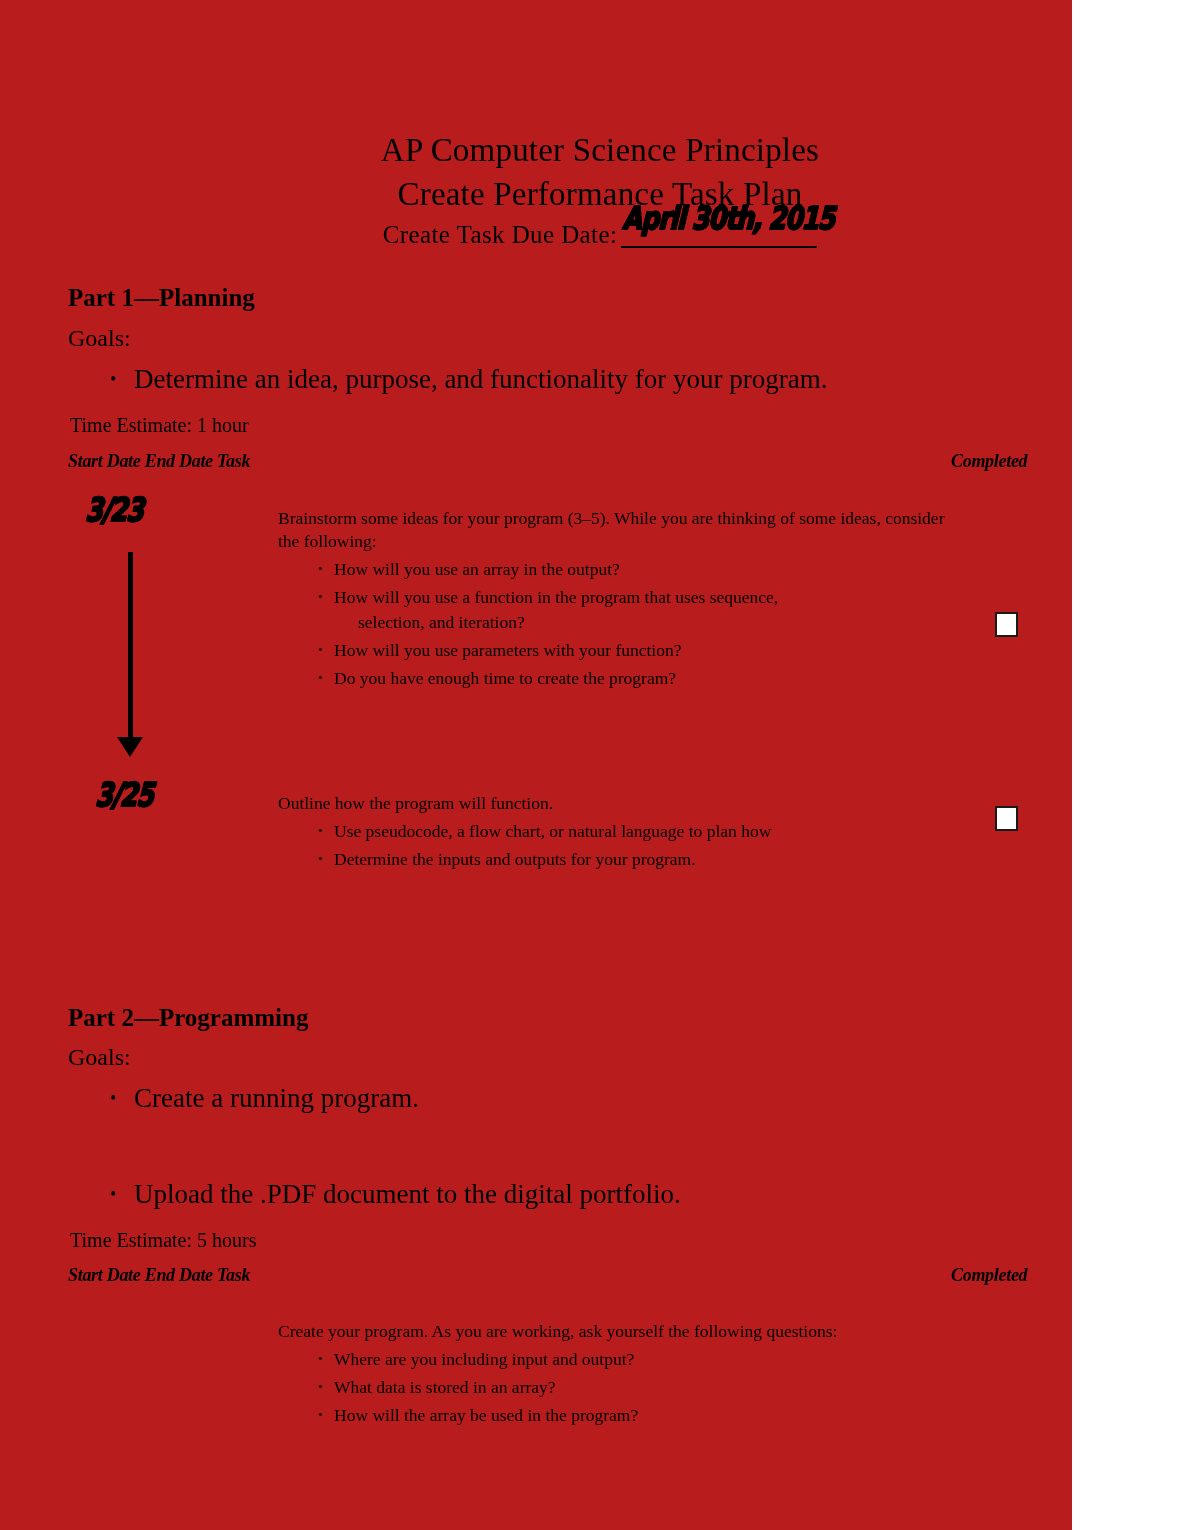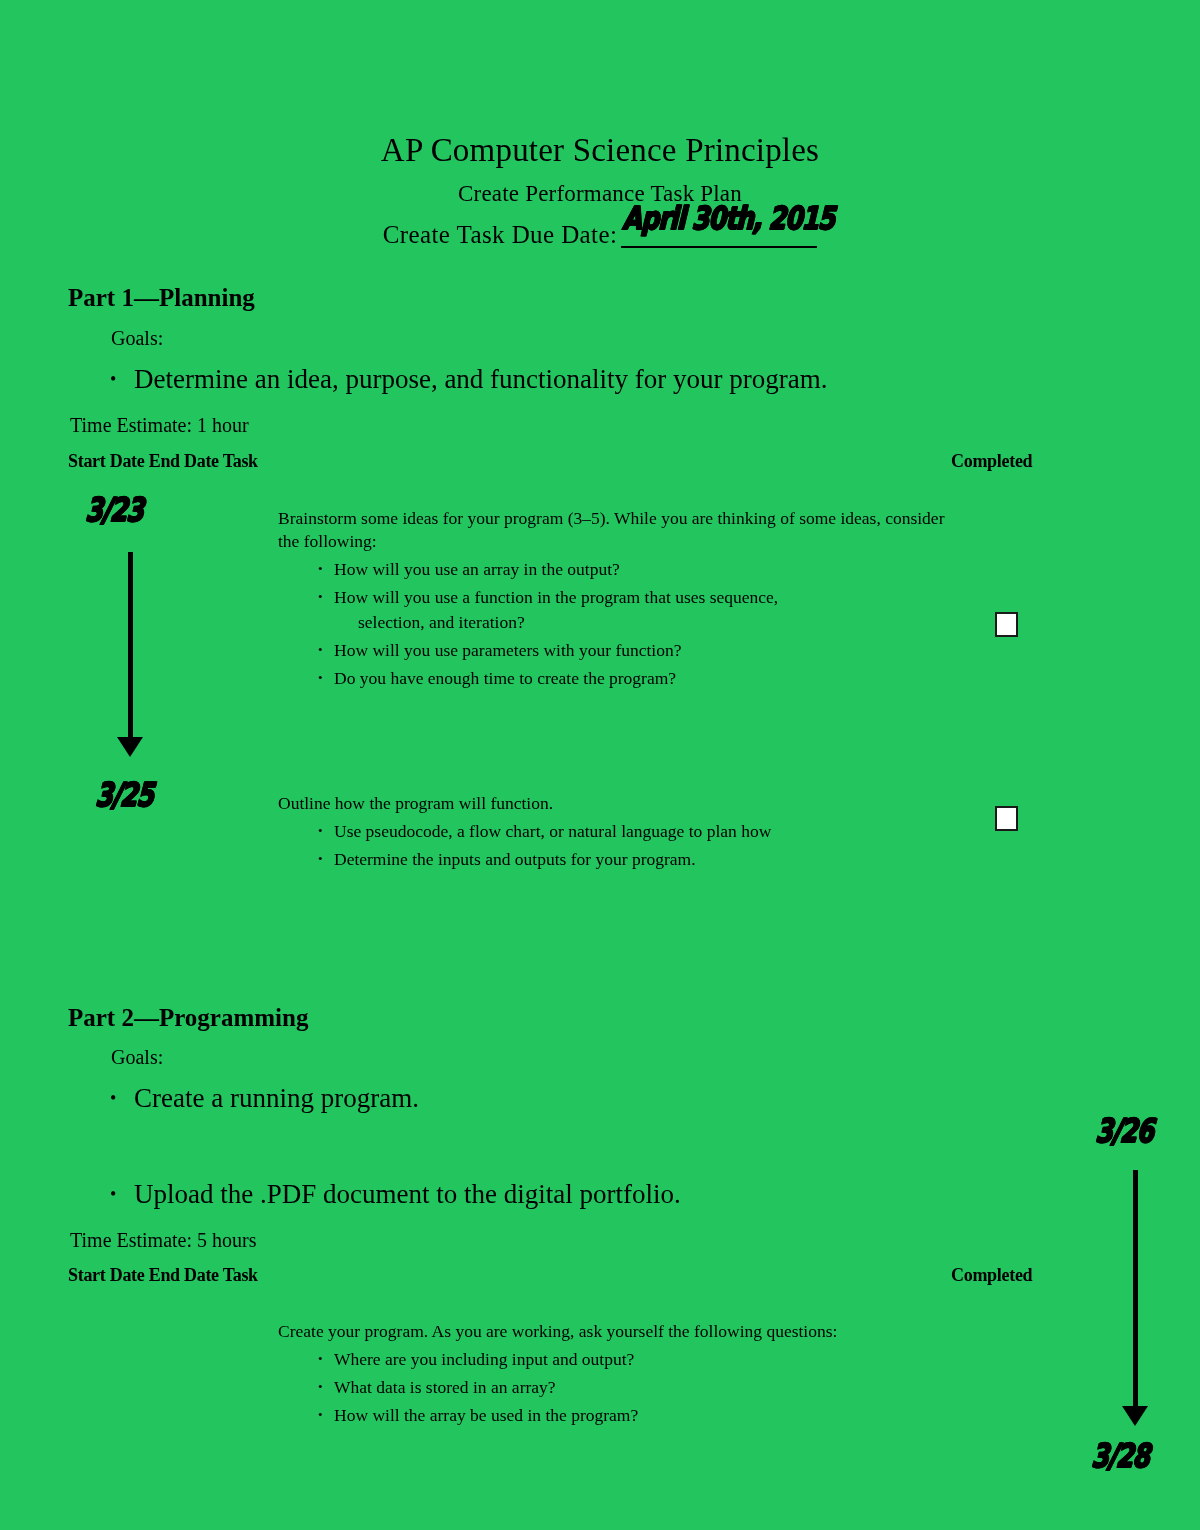--- a/index.html
+++ b/index.html
@@ -6,41 +6,41 @@
     margin: 0;
     padding: 0;
     background: #ffffff;
   }
   body {
     font-family: "Liberation Serif", "DejaVu Serif", serif;
     color: #000000;
   }
   #page {
     position: relative;
-    width: 1200px;
+    width: 1072px;
     height: 1530px;
-    background: #22c55e;
+    background: #b91c1c;
     overflow: hidden;
   }
 
   
   .title-block {
     position: absolute;
     left: 0;
     top: 128px;
     width: 1200px;
     text-align: center;
   }
   .doc-title-1 {
     font-size: 33px;
     line-height: 44px;
     letter-spacing: 0.2px;
   }
   .doc-title-2 {
-    font-size: 23px;
+    font-size: 33px;
     line-height: 44px;
     letter-spacing: 0.2px;
   }
   .due-line {
     font-size: 25px;
     line-height: 34px;
     margin-top: 2px;
     white-space: nowrap;
   }
   .due-label { letter-spacing: 0.4px; margin-top: 44px; }
@@ -77,23 +77,22 @@
     position: absolute;
     left: 68px;
     font-size: 25px;
     font-weight: bold;
     line-height: 30px;
     white-space: nowrap;
   }
   .goals-label {
     position: absolute;
     left: 68px;
-    font-size: 20px;
+    font-size: 24px;
     line-height: 32px;
-    margin-left: 43px;
   }
   .goal-item {
     position: absolute;
     left: 110px;
     font-size: 27px;
     line-height: 34px;
     white-space: nowrap;
   }
   .goal-item .b {
     display: inline-block;
@@ -110,20 +109,21 @@
   }
 
   
   .tbl-head {
     position: absolute;
     font-size: 18px;
     font-weight: bold;
     line-height: 22px;
     letter-spacing: -0.3px;
     white-space: nowrap;
+    font-style: italic;
   }
   .tbl-head-left { left: 68px; }
   .tbl-head-right { left: 951px; }
 
   
   .task-body {
     position: absolute;
     left: 278px;
     width: 690px;
     font-size: 17.5px;

